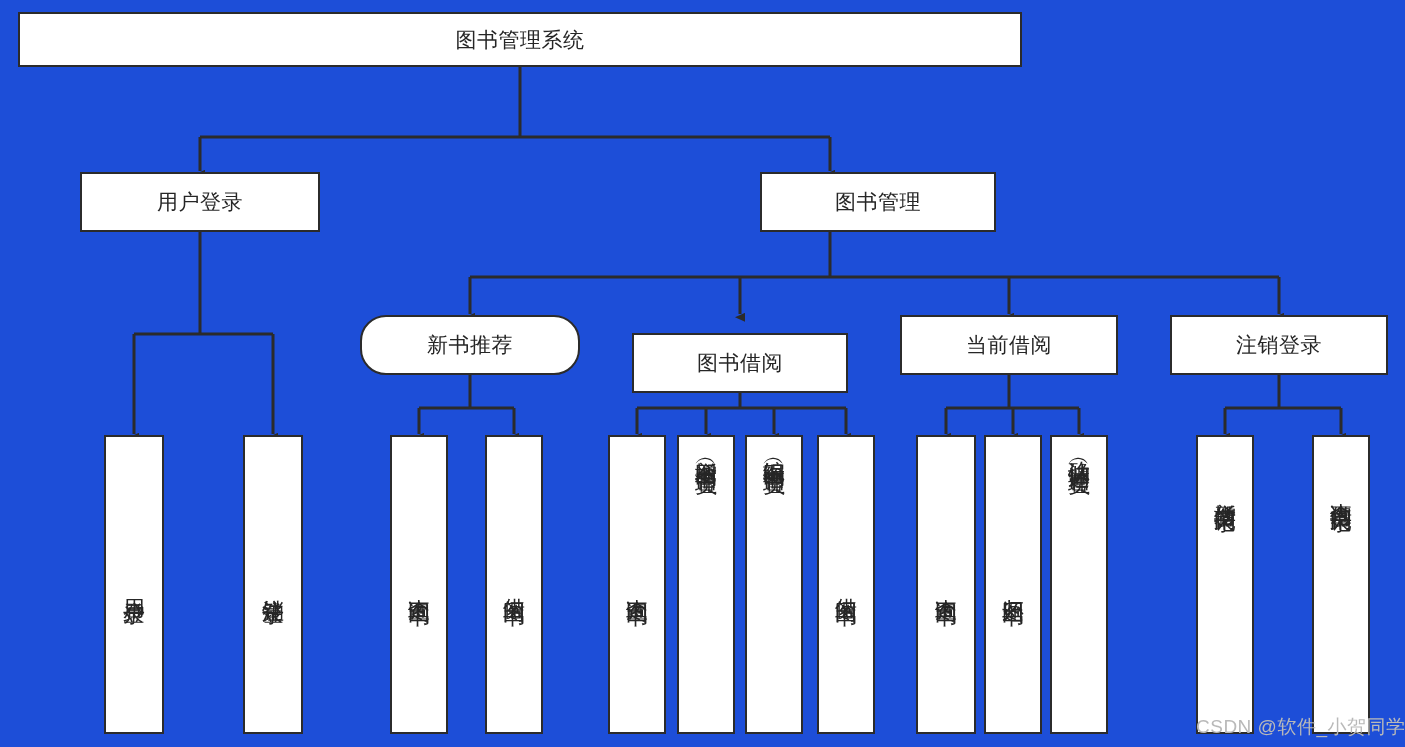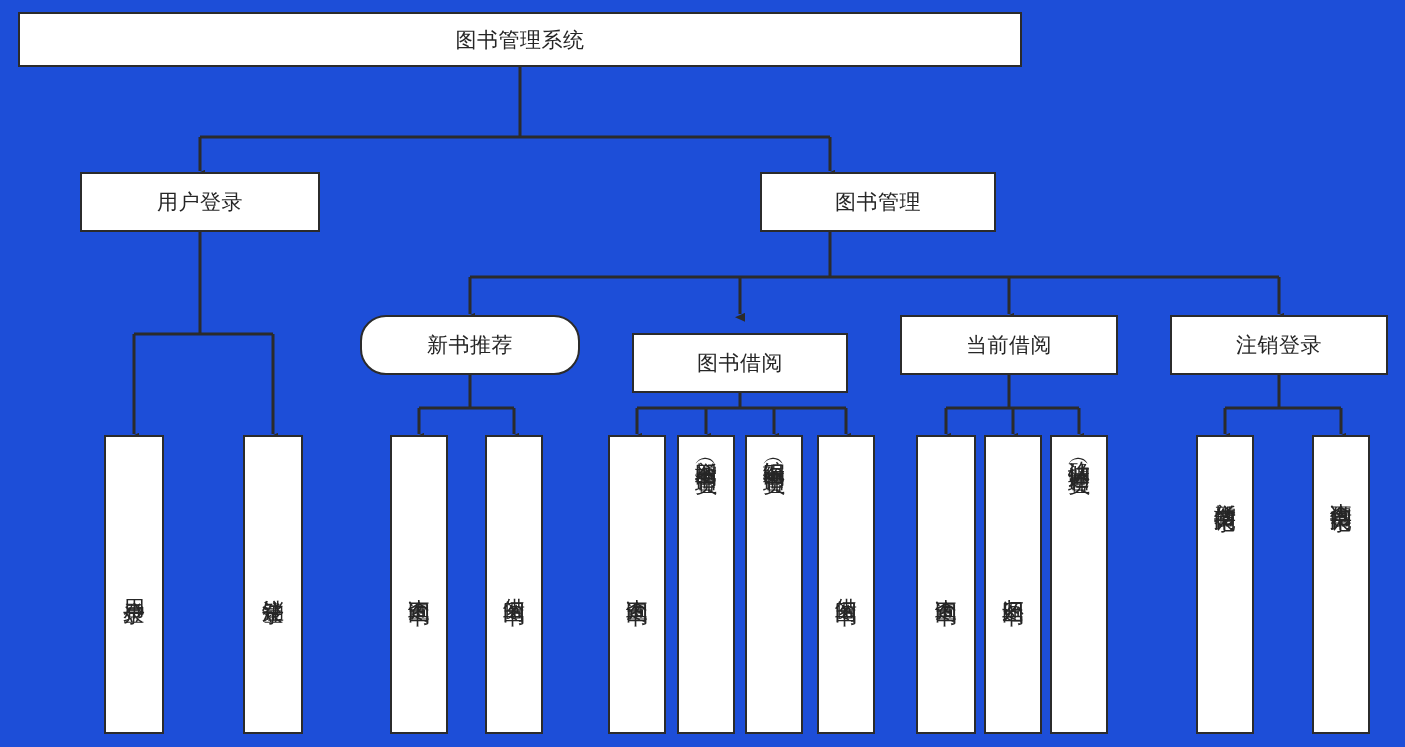--- a/index.html
+++ b/index.html
@@ -170,14 +170,15 @@
         <span class="label">确认归还（管理员）</span>
       </div>
       <div class="node vert" style="left: 1196px; top: 435px; width: 58px; height: 299px; align-items: flex-start; padding-top: 48px;">
         <span class="label">新增借阅记录</span>
       </div>
       <div class="node vert" style="left: 1312px; top: 435px; width: 58px; height: 299px; align-items: flex-start; padding-top: 48px;">
         <span class="label">查询借阅记录</span>
       </div>
     </div>
 
+  <div class="watermark" id="watermark" style="left: 1196px; top: 714px;">CSDN @软件_小贺同学</div>
 
 </div>
 
 </body></html>

